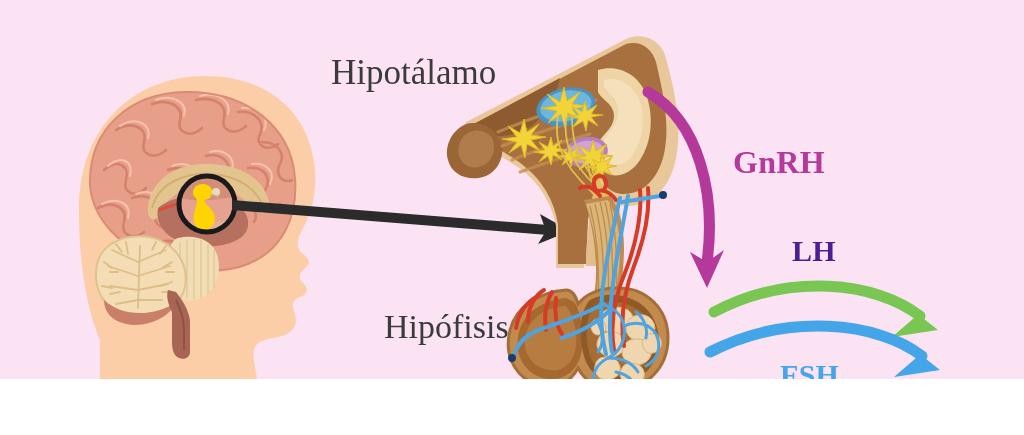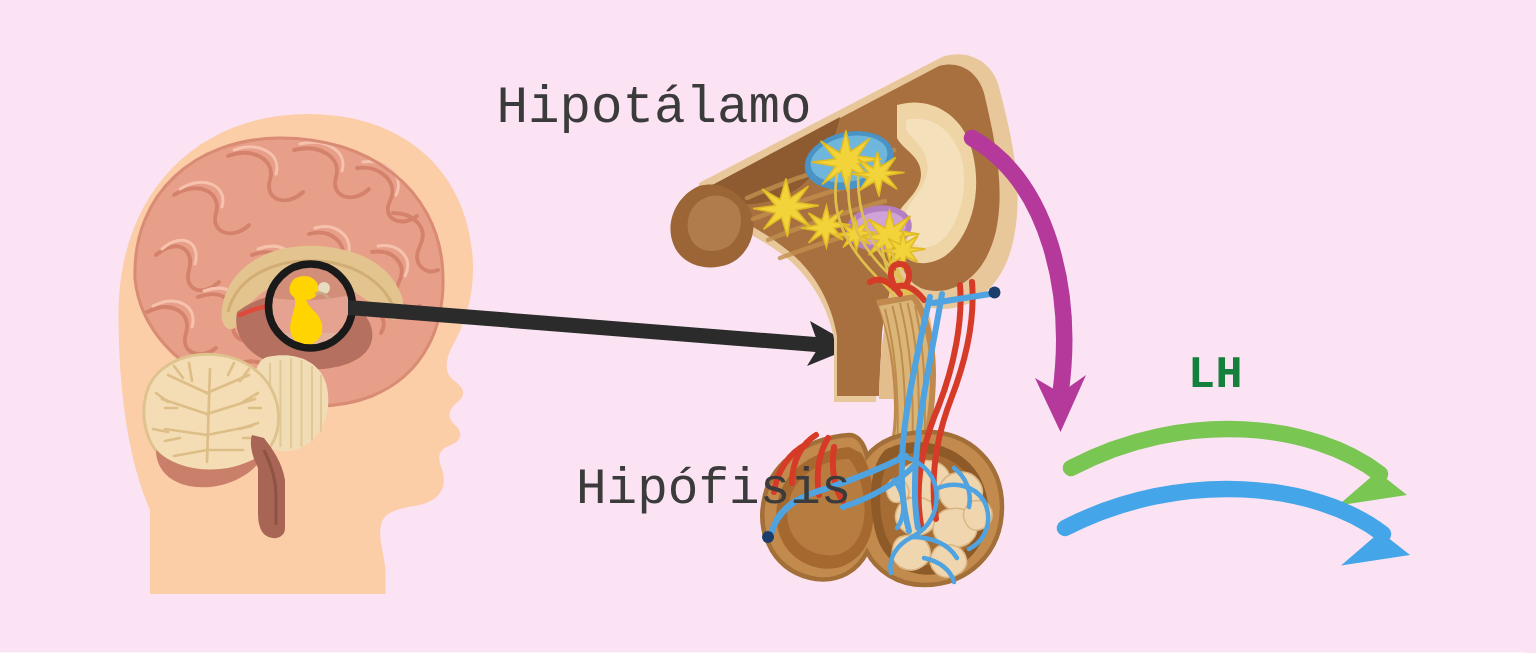--- a/index.html
+++ b/index.html
@@ -3,24 +3,24 @@
 <meta charset="utf-8">
 <style>
   html, body {
     margin: 0;
     padding: 0;
     background: #ffffff;
   }
   #stage {
     position: relative;
     width: 1024px;
-    height: 435px;
+    height: 379px;
     background: #fbe3f4;
     overflow: hidden;
-    font-family: Liberation Mono, monospace;
+    font-family: Liberation Serif, serif;
   }
   .layer {
     position: absolute;
     left: 0;
     top: 0;
     width: 1024px;
     height: 435px;
   }
   .label {
     position: absolute;
@@ -47,21 +47,21 @@
     font-size: 32px;
     font-weight: bold;
     color: #b4399b;
     letter-spacing: .3px;
   }
   #label-lh {
     left: 792px;
     top: 236px;
     font-size: 30px;
     font-weight: bold;
-    color: #15803d;
+    color: #4c1d95;
     letter-spacing: .3px;
   }
   #label-fsh {
     left: 780px;
     top: 360px;
     font-size: 30px;
     font-weight: bold;
     color: #44a6e8;
     letter-spacing: .3px;
   }
@@ -407,17 +407,19 @@
     <g>
       <path d="M710,352 C788,312 878,322 922,356" fill="none" stroke="#44a6e8" stroke-width="11" stroke-linecap="round"></path>
       <path d="M902,340 L940,370 L894,377 L916,358 Z" fill="#44a6e8"></path>
     </g>
   </svg>
 
   <div class="label" id="label-hipotalamo">Hipotálamo</div>
 
   <div class="label" id="label-hipofisis">Hipófisis</div>
 
+  <div class="label" id="label-gnrh">GnRH</div>
 
   <div class="label" id="label-lh">LH</div>
 
+  <div class="label" id="label-fsh">FSH</div>
 
 </div>
 
 </body></html>

